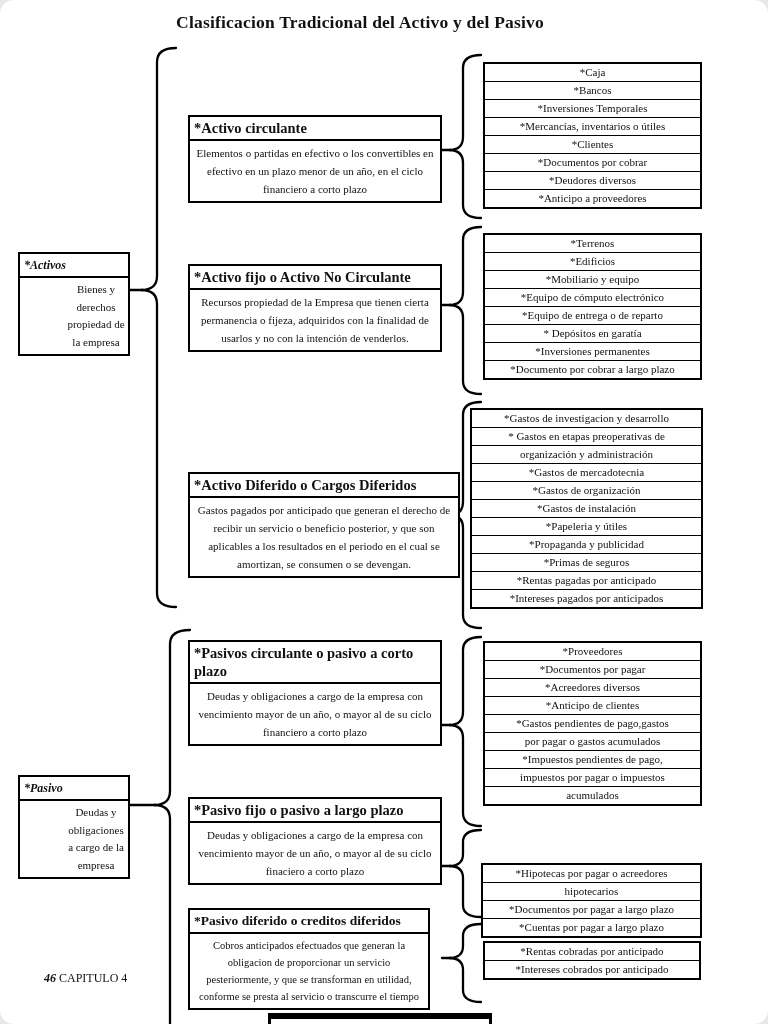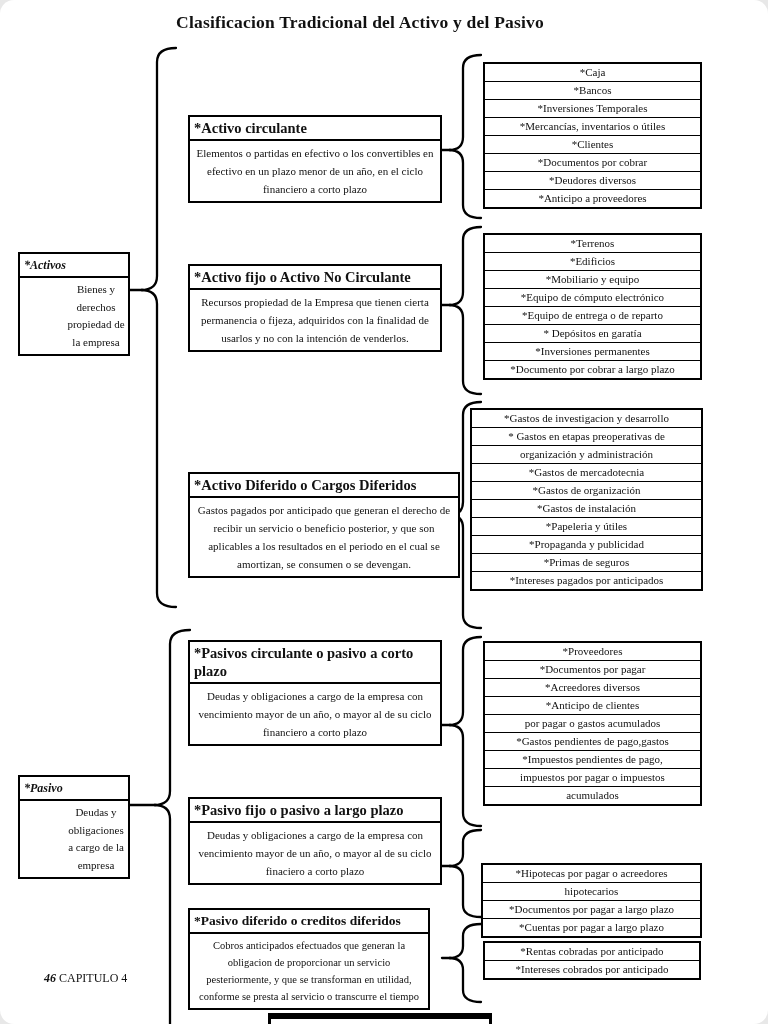--- a/index.html
+++ b/index.html
@@ -129,30 +129,31 @@
   <div class="list" style="left:470px;top:408px;width:233px;">
     <div class="row">*Gastos de investigacion y desarrollo</div>
     <div class="row">* Gastos en etapas preoperativas de</div>
     <div class="row">organización y administración</div>
     <div class="row">*Gastos de mercadotecnia</div>
     <div class="row">*Gastos de organización</div>
     <div class="row">*Gastos de instalación</div>
     <div class="row">*Papeleria y útiles</div>
     <div class="row">*Propaganda y publicidad</div>
     <div class="row">*Primas de seguros</div>
+    <div class="row">*Rentas pagadas por anticipado</div>
     <div class="row">*Intereses pagados por anticipados</div>
   </div>
 
   <div class="list" style="left:483px;top:641px;width:219px;">
     <div class="row">*Proveedores</div>
     <div class="row">*Documentos por pagar</div>
     <div class="row">*Acreedores diversos</div>
     <div class="row">*Anticipo de clientes</div>
+    <div class="row">*Gastos pendientes de pago,gastos</div>
     <div class="row">por pagar o gastos acumulados</div>
-    <div class="row">*Gastos pendientes de pago,gastos</div>
     <div class="row">*Impuestos pendientes de pago,</div>
     <div class="row">impuestos por pagar o impuestos</div>
     <div class="row">acumulados</div>
   </div>
 
   <div class="list" style="left:481px;top:835px;width:221px;margin-top:28px;">
     <div class="row">*Hipotecas por pagar o acreedores</div>
     <div class="row">hipotecarios</div>
     <div class="row">*Documentos por pagar a largo plazo</div>
     <div class="row">*Cuentas por pagar a largo plazo</div>

